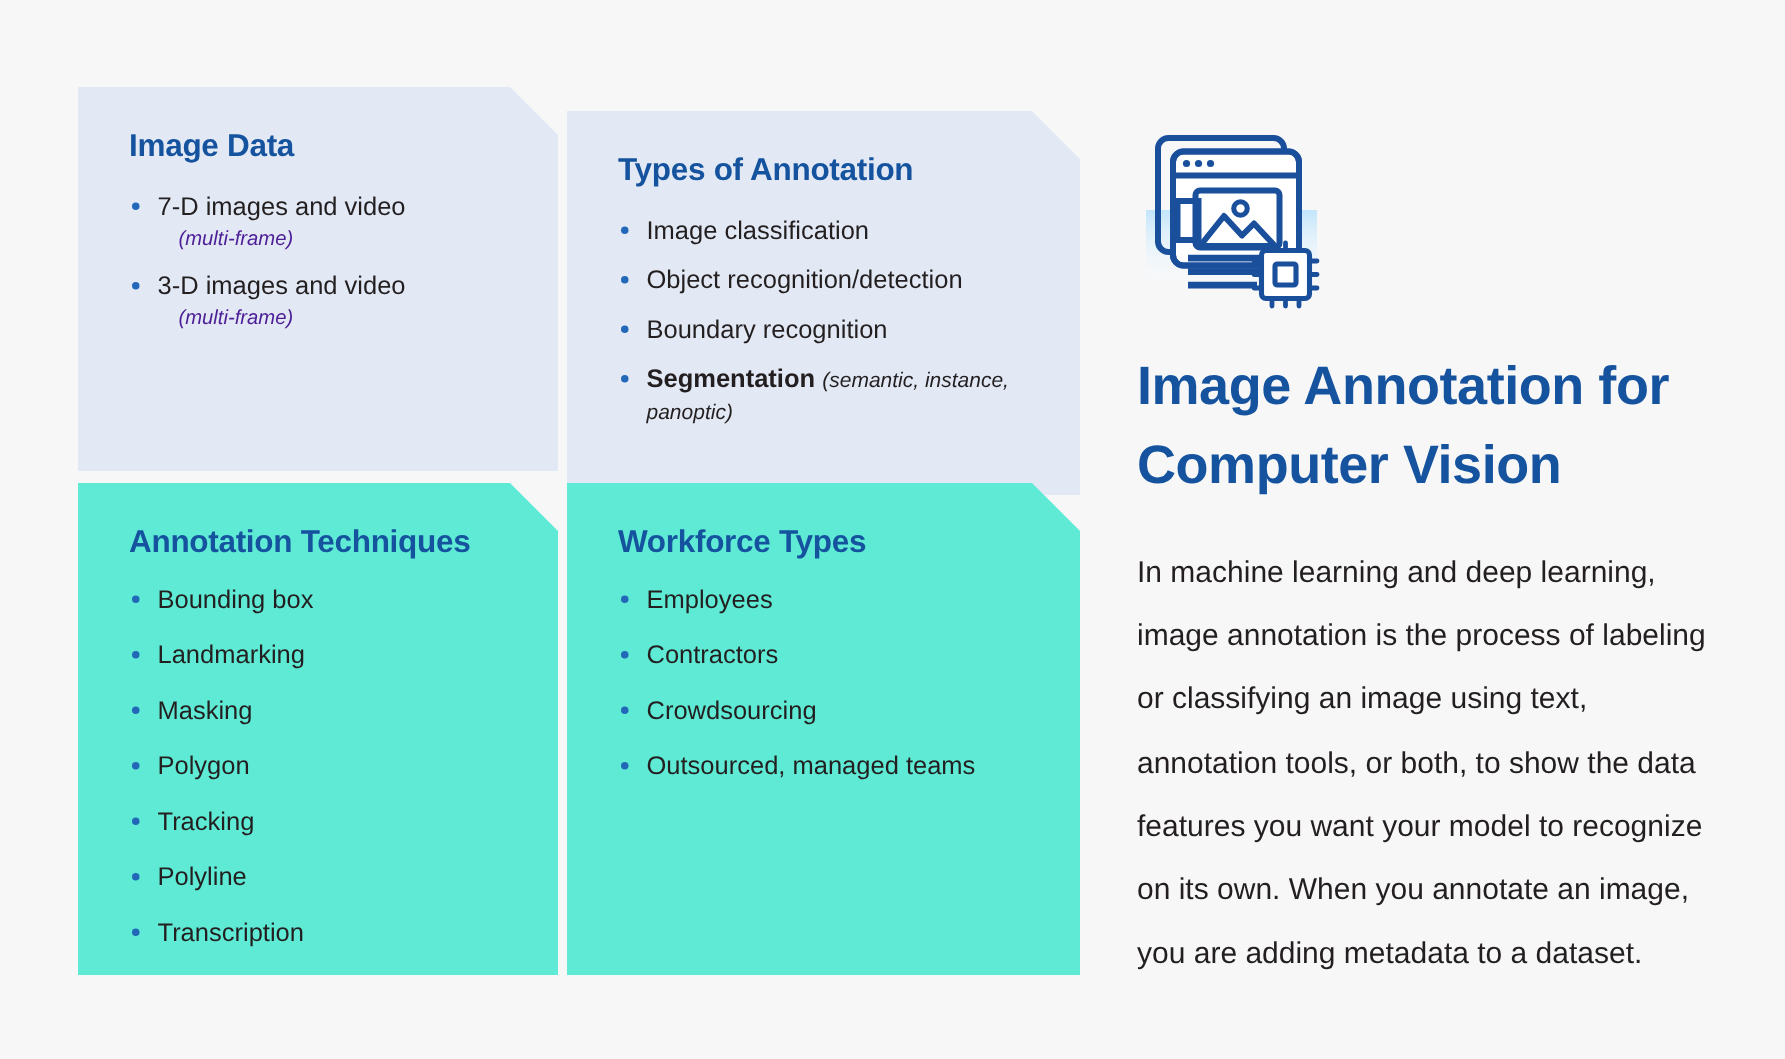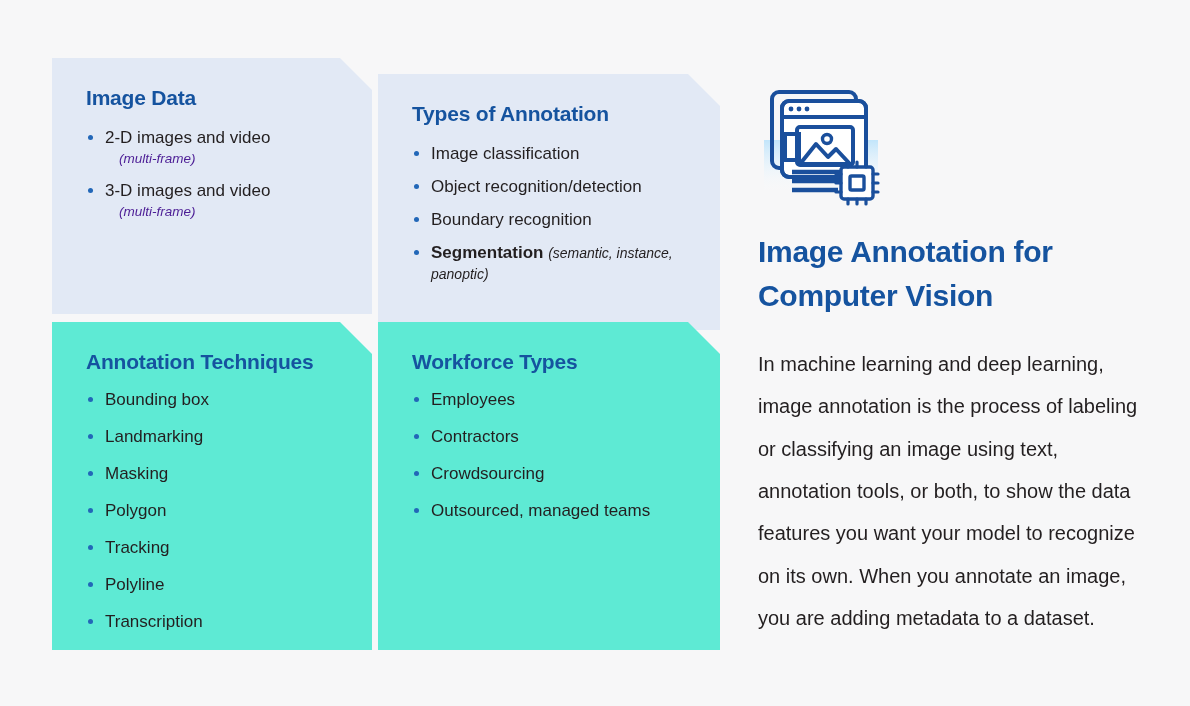--- a/index.html
+++ b/index.html
@@ -110,21 +110,21 @@
   }
 
   .hero-icon {
     width: 126px;
     height: 122px;
     margin-bottom: 24px;
   }
 
   .hero-title {
     color: #15539f;
-    font-size: 30px;
+    font-size: 36px;
     font-weight: bold;
     line-height: 1.48;
     letter-spacing: -0.3px;
     margin-bottom: 24px;
   }
 
   .hero-body {
     color: #231f20;
     font-size: 20px;
     line-height: 2.12;
@@ -134,21 +134,21 @@
 <body>
 
 <div class="page">
 
   <div class="card-grid">
 
     <div class="card light fold card-1">
       <div class="card-title">Image Data</div>
       <ul class="bullets">
         <li>
-          <span>2-D images and video</span>
+          <span>7-D images and video</span>
           <span class="sub">(multi-frame)</span>
         </li>
         <li>
           <span>3-D images and video</span>
           <span class="sub">(multi-frame)</span>
         </li>
       </ul>
     </div>
 
     <div class="card light fold card-2">

